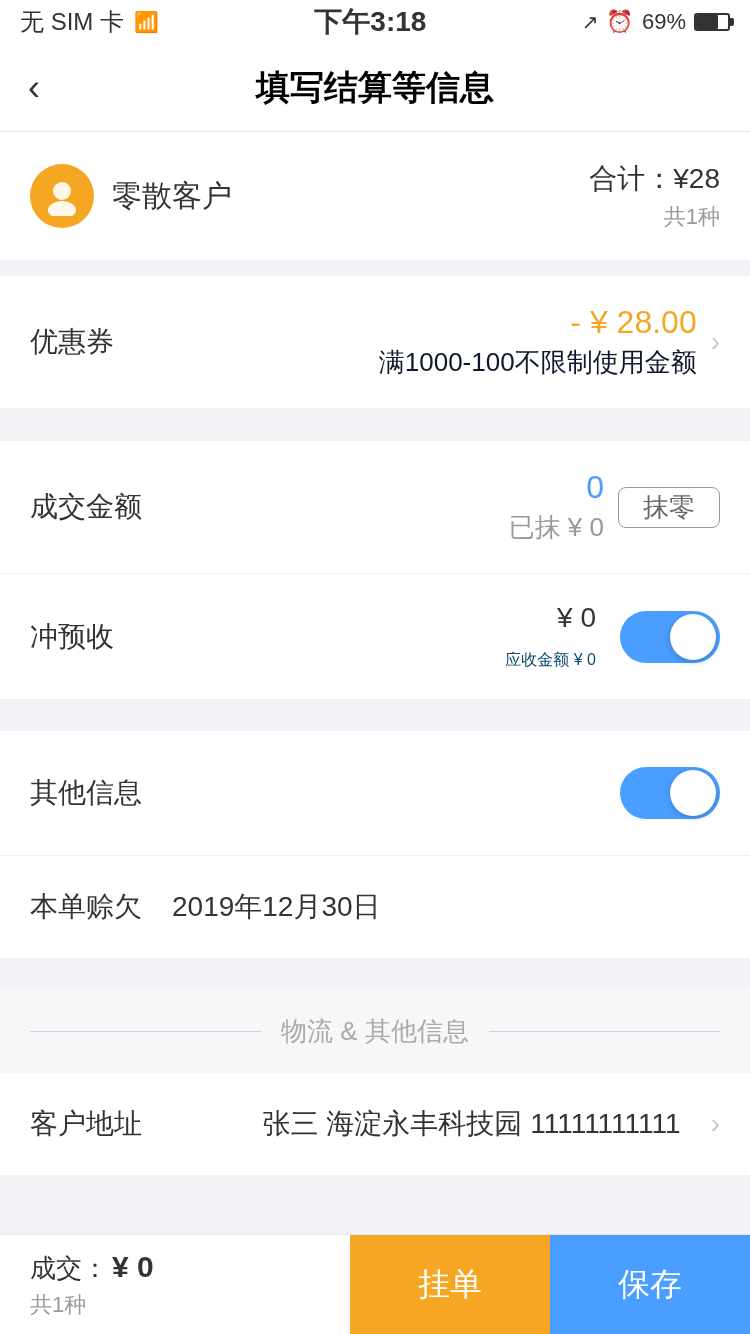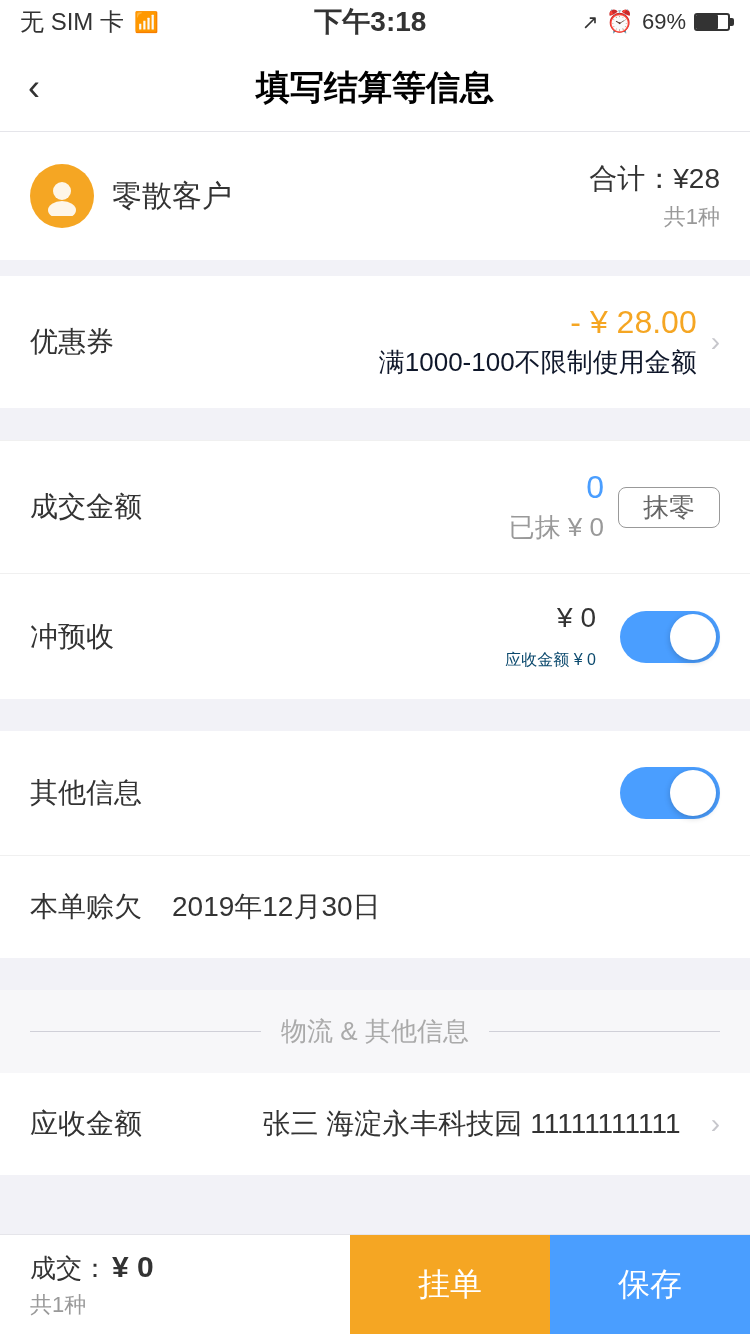--- a/index.html
+++ b/index.html
@@ -434,21 +434,21 @@
 <div class="section-divider"></div>
 
 <div class="logistics-header">
   <div class="logistics-line"></div>
   <span class="logistics-title">物流 &amp; 其他信息</span>
   <div class="logistics-line"></div>
 </div>
 
 <div class="section">
   <div class="address-row">
-    <span class="address-label">应收金额</span>
+    <span class="address-label">客户地址</span>
     <span class="address-value">张三 海淀永丰科技园 11111111111</span>
     <span class="chevron">›</span>
   </div>
 </div>
 
 <div style="height:200px;background:#f2f2f7;"></div>
 
 <div class="bottom-bar">
   <div class="bottom-info">
     <div style="display:flex;align-items:baseline;gap:4px;">

